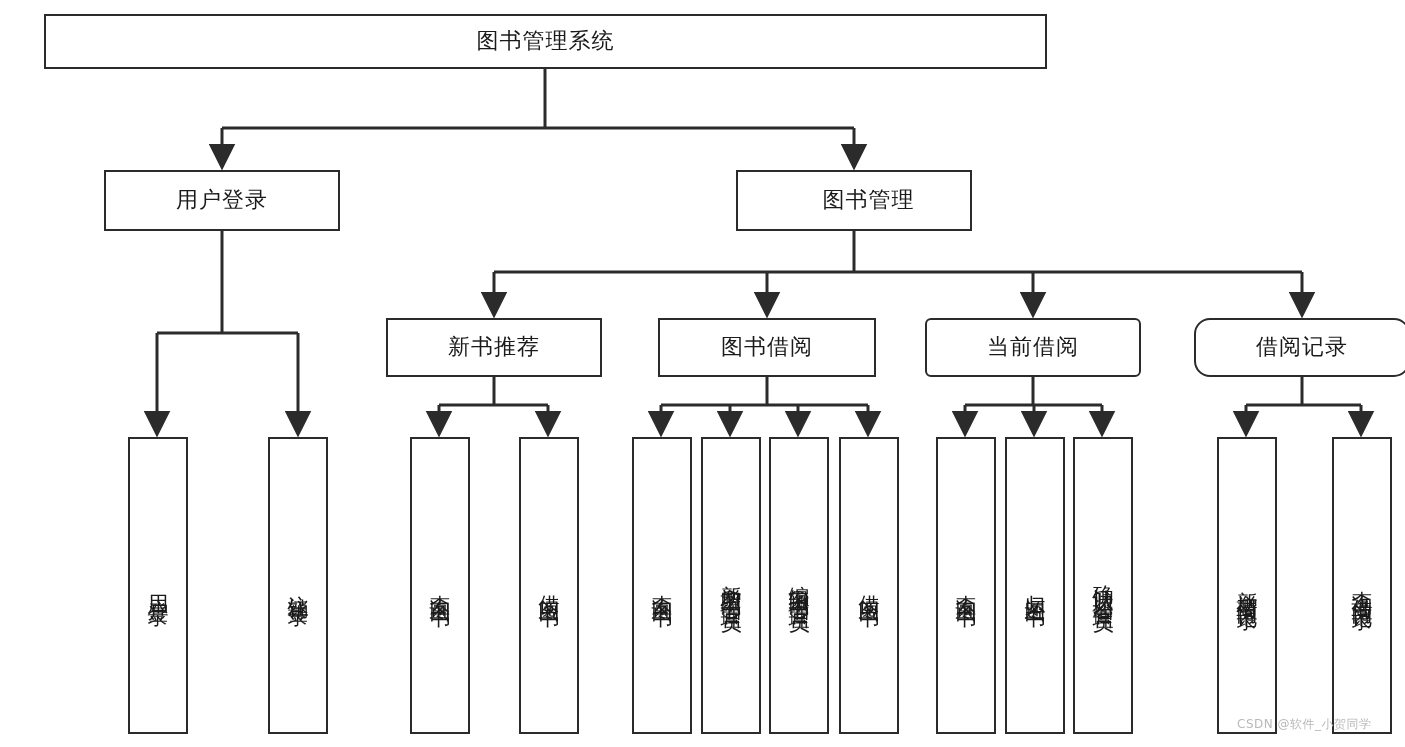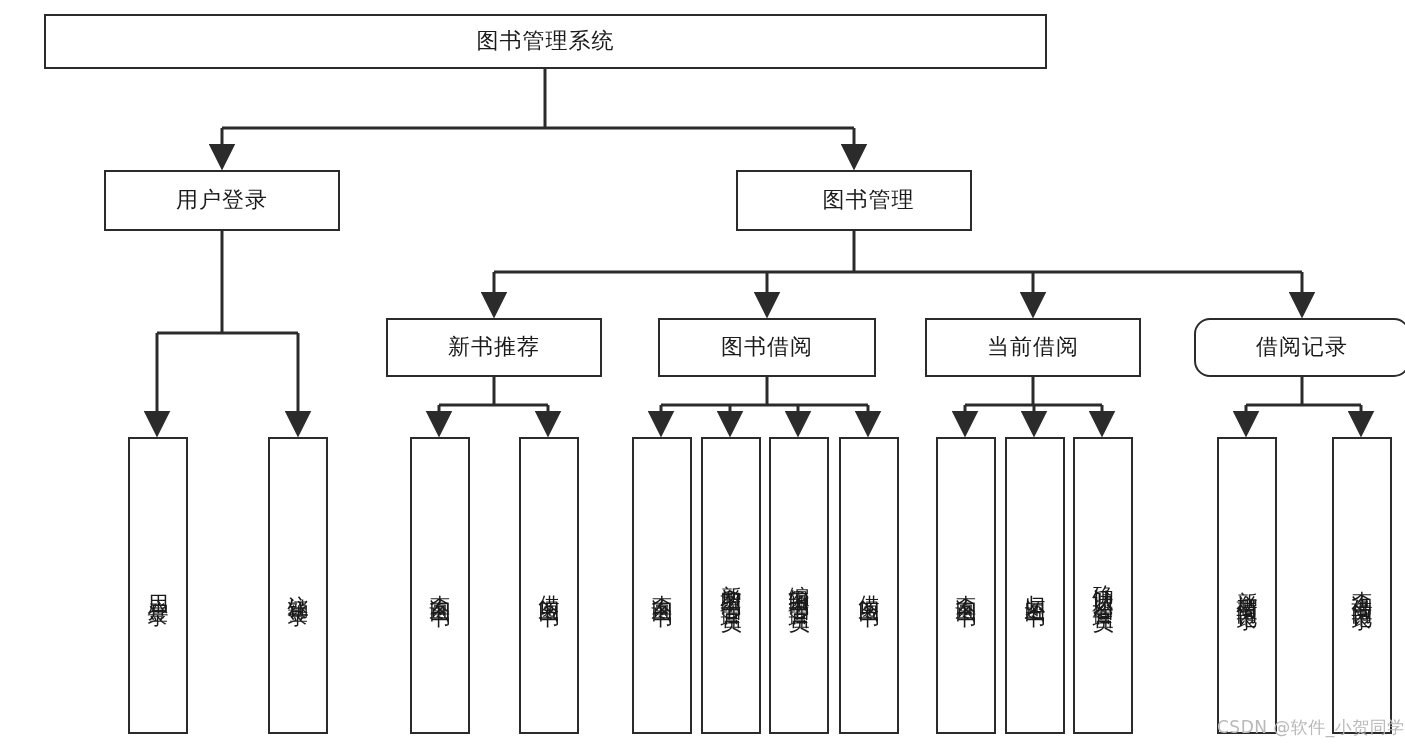--- a/index.html
+++ b/index.html
@@ -57,24 +57,25 @@
     display: block;
     text-align: center;
     white-space: nowrap;
   }
   .node.vert .lbl {
     writing-mode: vertical-rl;
     text-orientation: upright;
   }
   .watermark {
     position: absolute;
-    font-size: 17px;
+    font-size: 12px;
     color: #b9b9b9;
     white-space: nowrap;
     letter-spacing: 0.5px;
+    padding-left: 20px;
   }
 </style>
 </head>
 <body>
 
 <div id="canvas">
 
   <svg id="wires" viewBox="0 0 1405 747" width="1405" height="747" xmlns="http://www.w3.org/2000/svg">
     <defs>
       <marker id="arrow" viewBox="0 0 12 12" refX="10" refY="6" markerWidth="9" markerHeight="9" orient="auto-start-reverse">
@@ -139,21 +140,21 @@
   </div>
 
   <div class="node horiz" style="left:362px; top:318px; width:216px; height:59px;">
     <span class="lbl">新书推荐</span>
   </div>
 
   <div class="node horiz" style="left:634px; top:318px; width:218px; height:59px;">
     <span class="lbl">图书借阅</span>
   </div>
 
-  <div class="node horiz" style="left:901px; top:318px; width:216px; height:59px;">
+  <div class="node horiz" style="left:901px; top:318px; width:216px; height:59px;border-radius:6px;">
     <span class="lbl">当前借阅</span>
   </div>
 
   <div class="node horiz" style="left:1170px; top:318px; width:216px; height:59px;border-radius:16px;">
     <span class="lbl">借阅记录</span>
   </div>
 
   <div class="node vert" style="left:104px; top:437px; width:60px; height:297px;">
     <span class="lbl">用户登录</span>
   </div>

